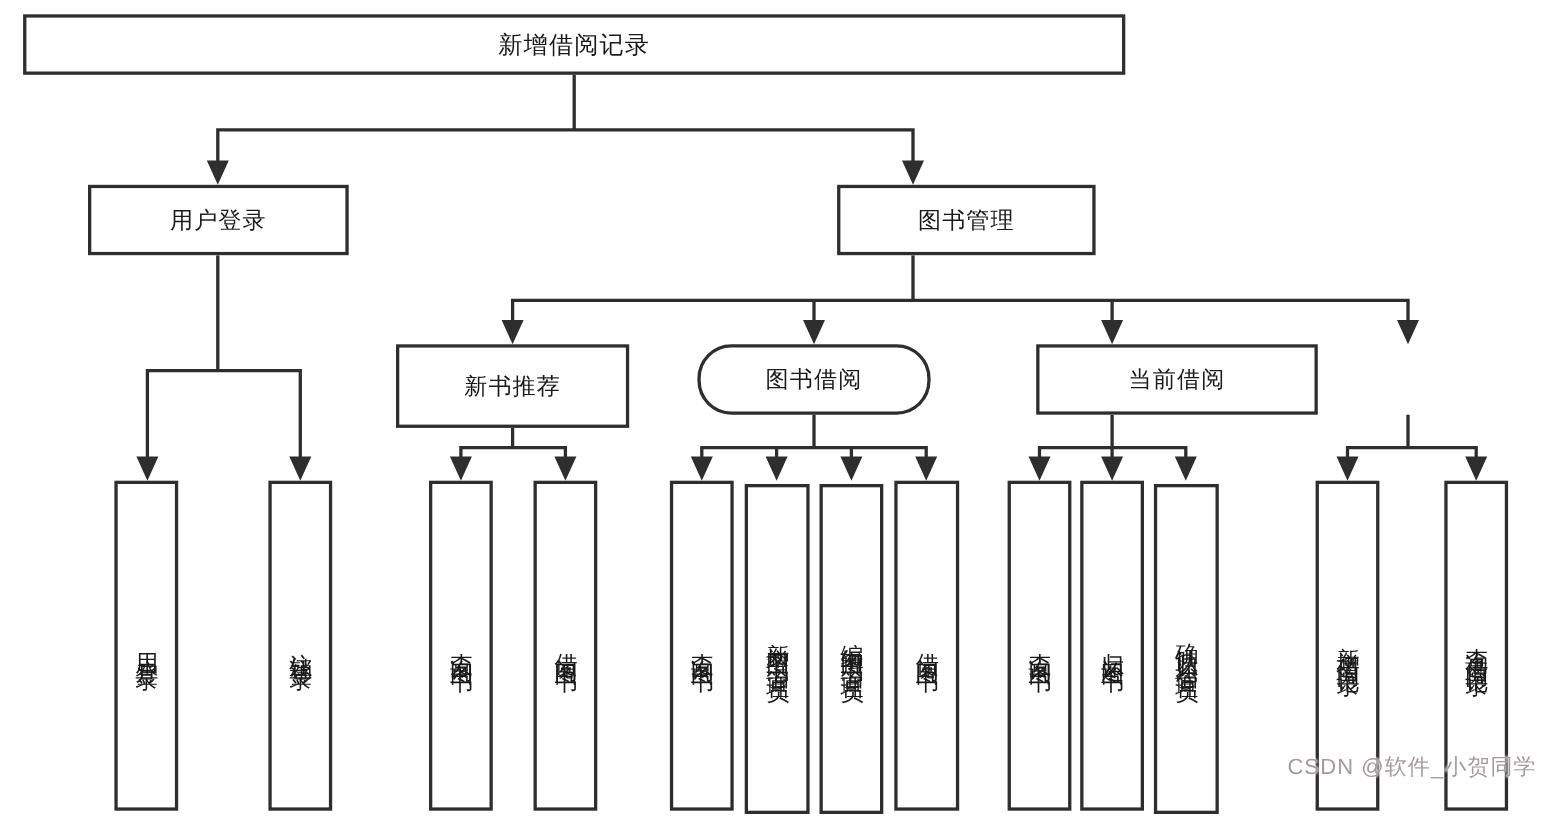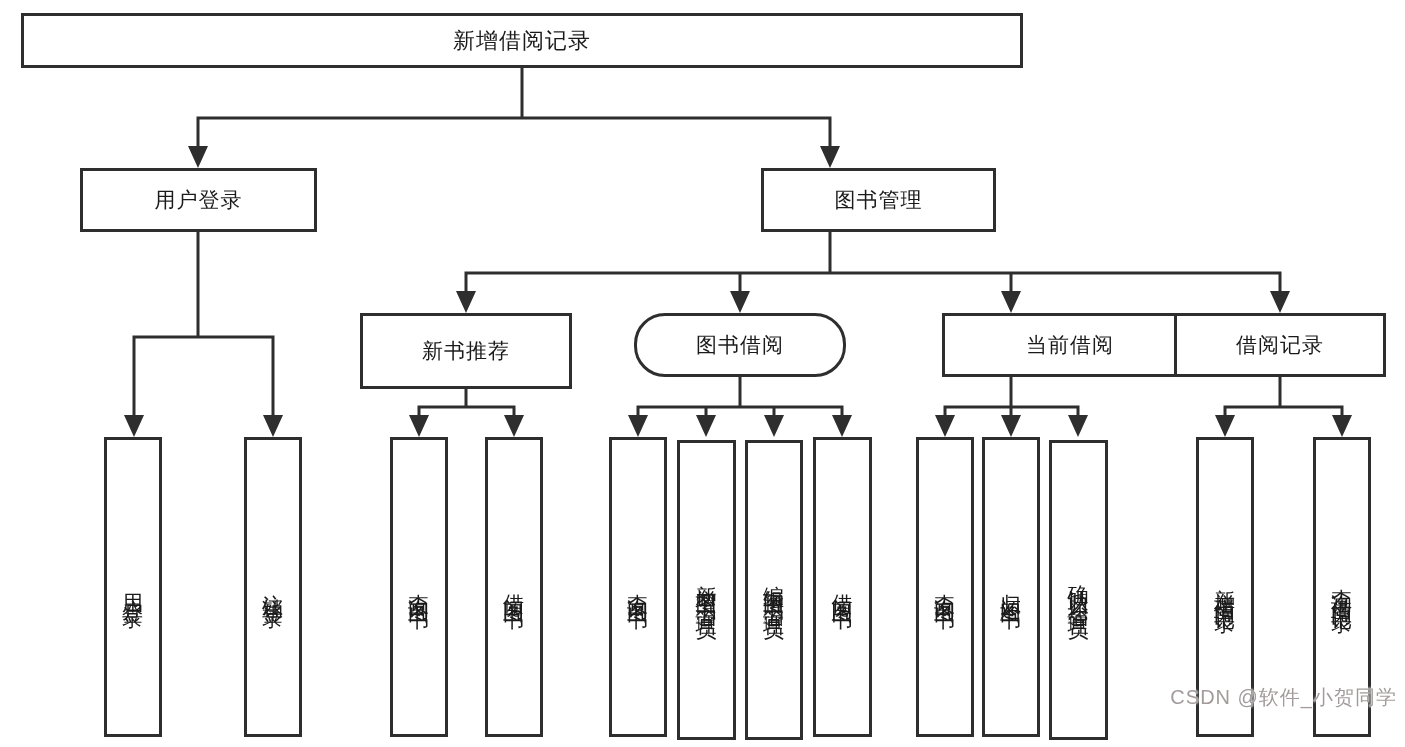--- a/index.html
+++ b/index.html
@@ -95,23 +95,20 @@
 
   <div class="node" style="left:360px;top:313px;width:212px;height:76px;">
     <span>新书推荐</span>
   </div>
   <div class="node" style="left:634px;top:313px;width:212px;height:64px;border-radius:31px;">
     <span>图书借阅</span>
   </div>
   <div class="node" style="left:942px;top:313px;width:256px;height:64px;">
     <span>当前借阅</span>
   </div>
-  <div class="node" style="left:1174px;top:313px;width:212px;height:64px;">
-    <span>借阅记录</span>
-  </div>
 
   <div class="vnode" style="left:104px;top:437px;width:58px;height:300px;">
     <span>用户登录</span>
   </div>
   <div class="vnode" style="left:244px;top:437px;width:58px;height:300px;">
     <span>注销登录</span>
   </div>
 
   <div class="vnode" style="left:390px;top:437px;width:58px;height:300px;">
     <span>查询图书</span>

